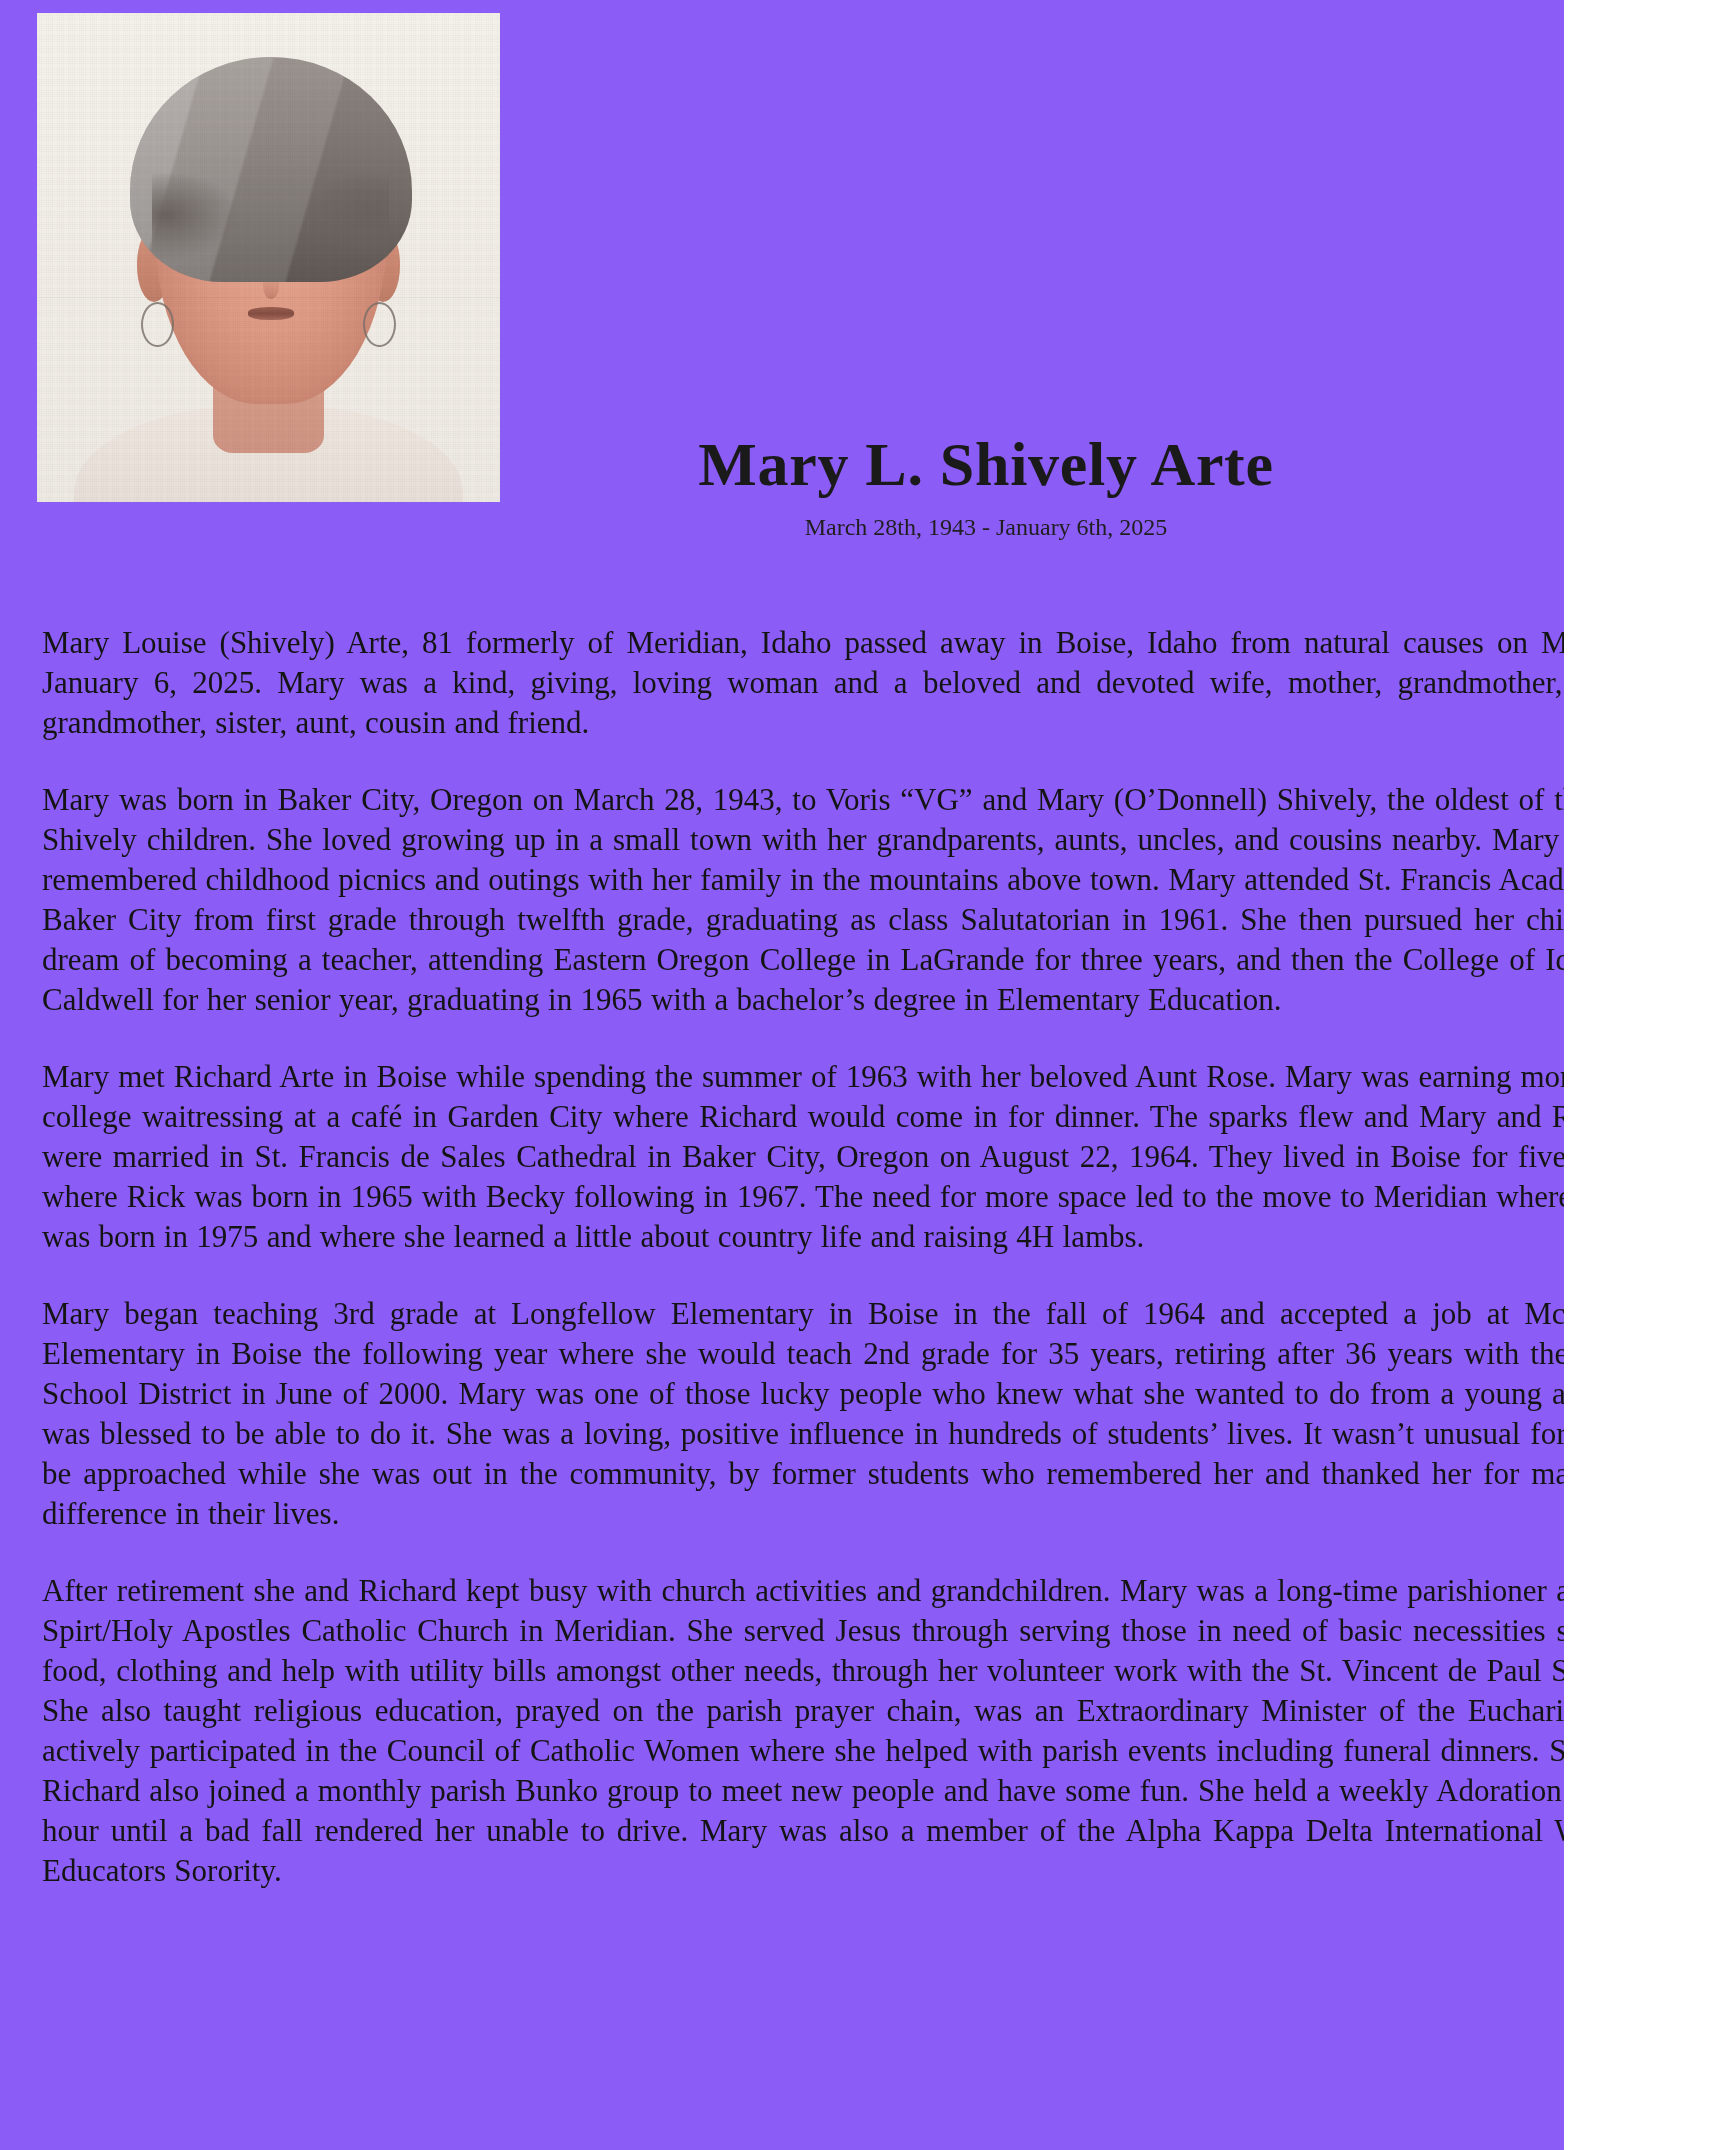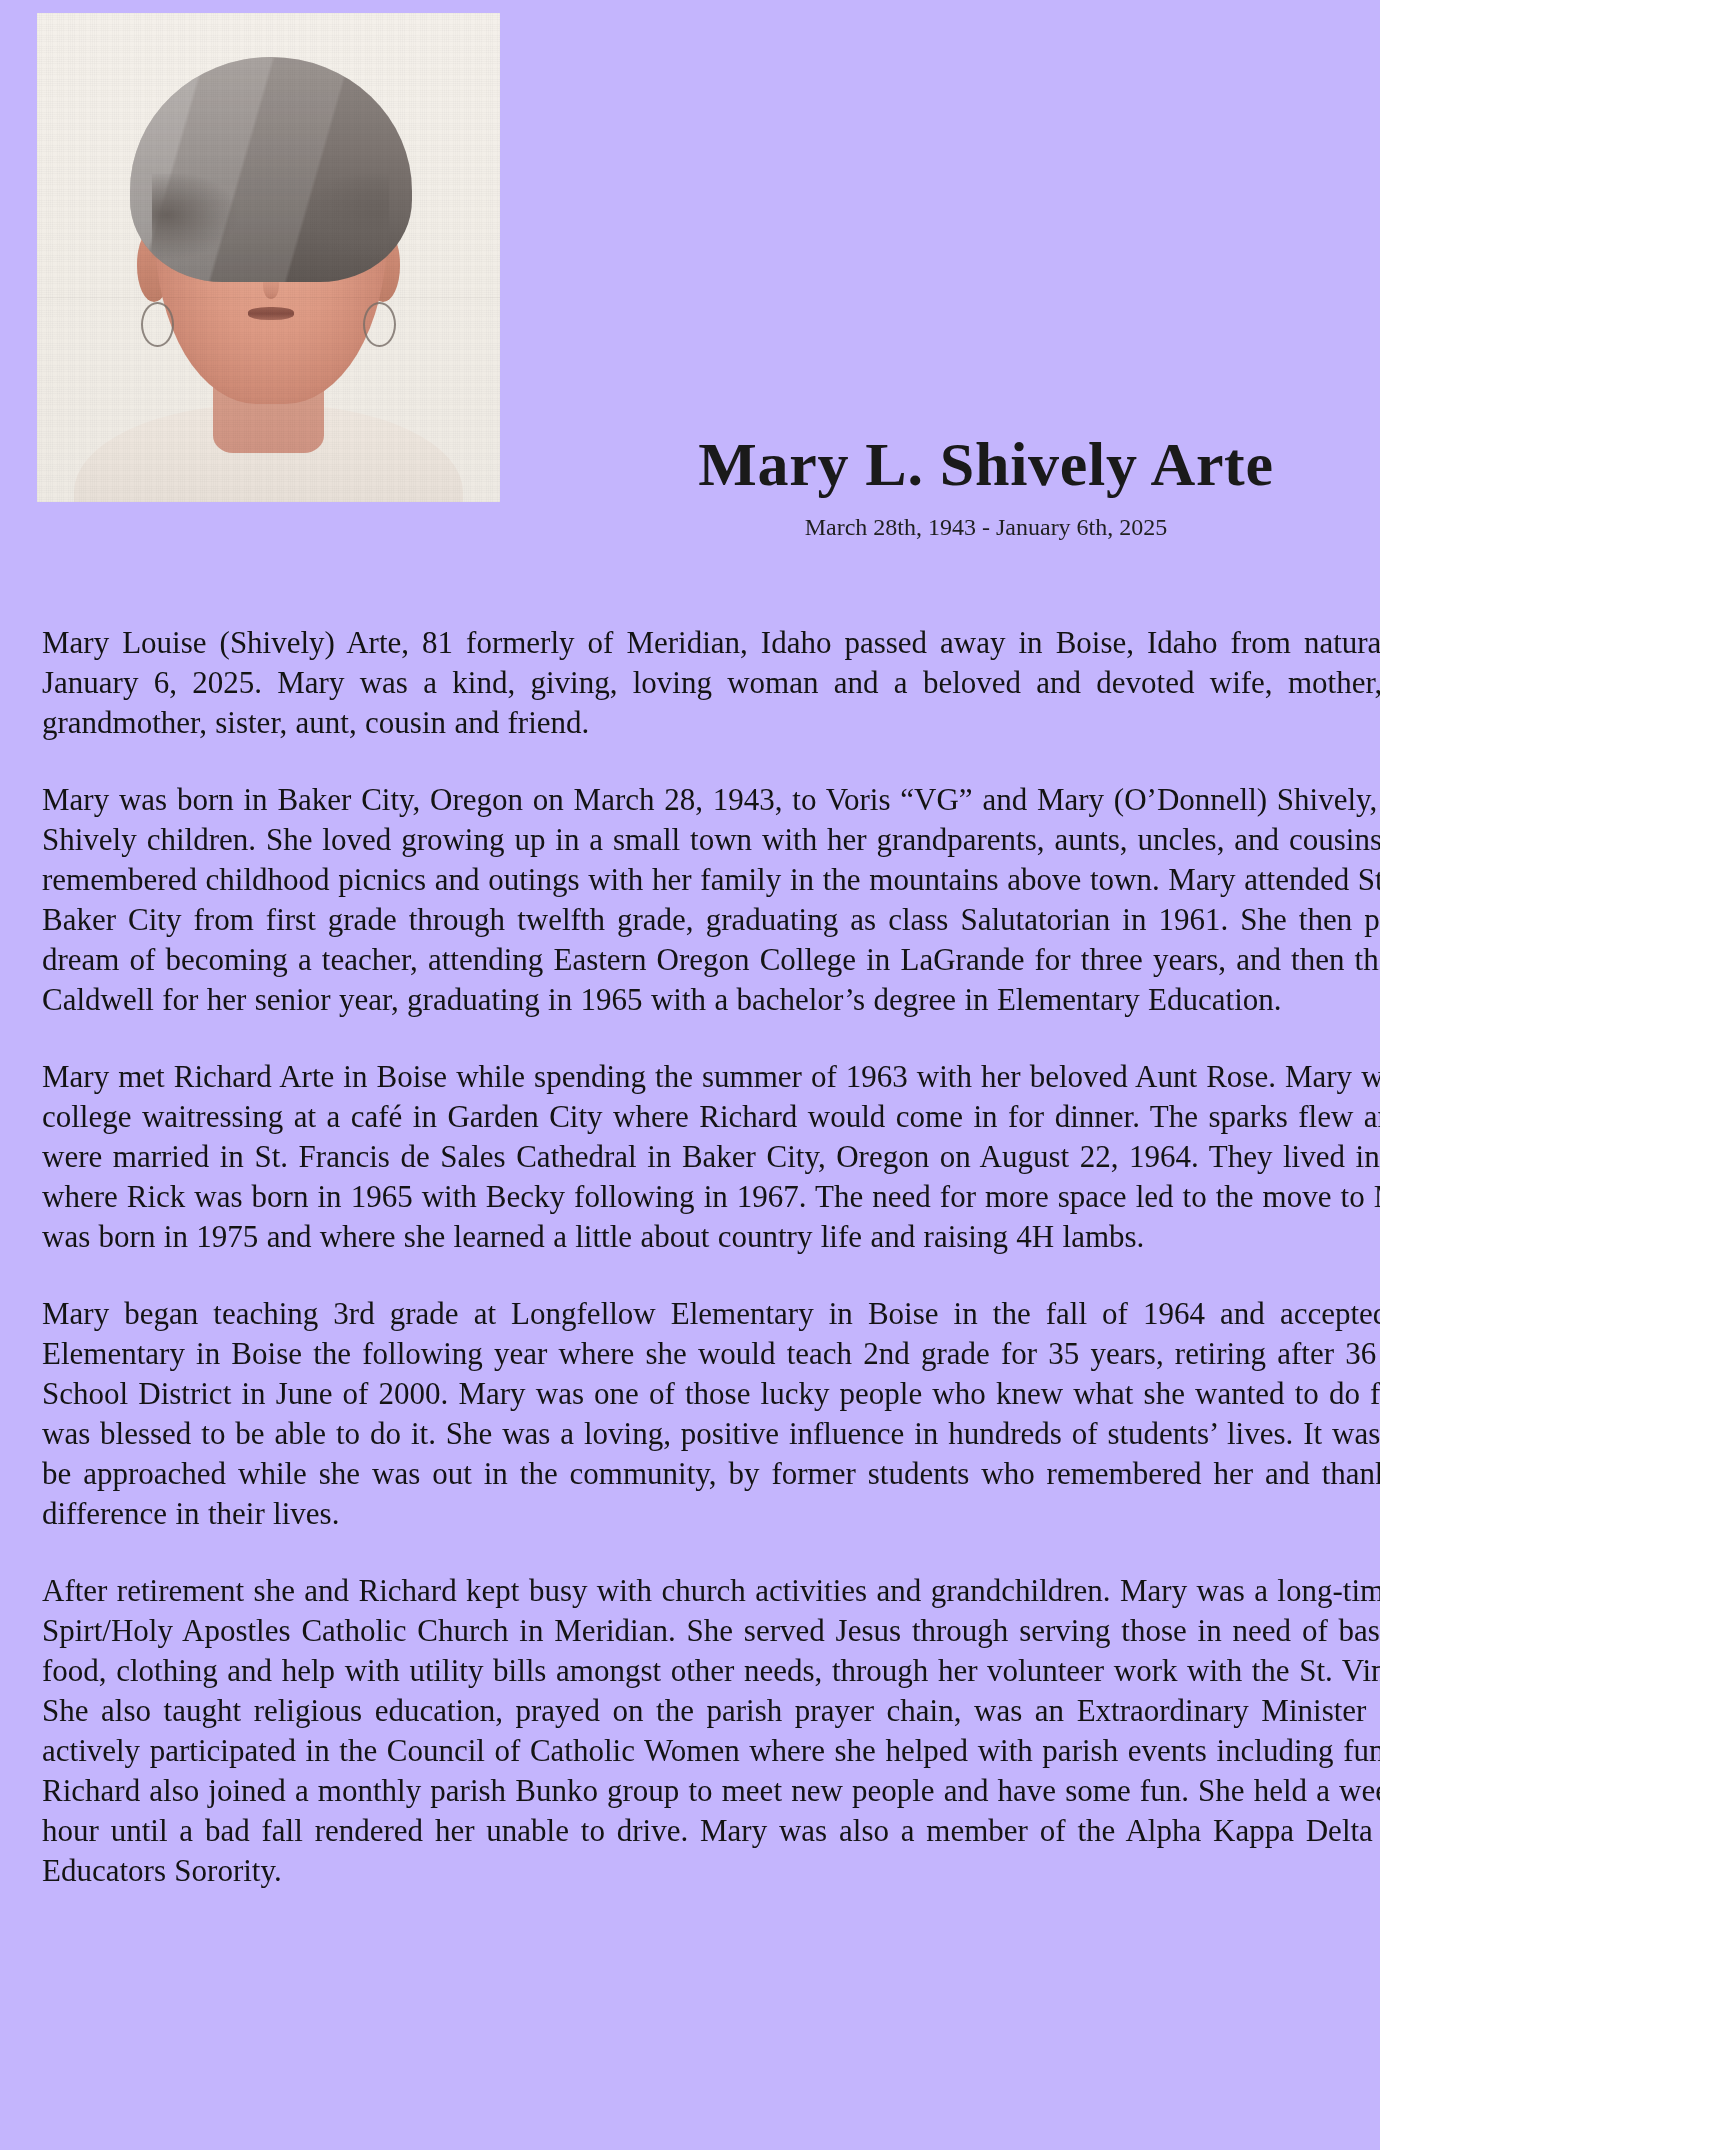--- a/index.html
+++ b/index.html
@@ -2,23 +2,23 @@
 <html style="font-size:11.5px"><head>
 <meta charset="utf-8">
 <style>
   html, body {
     margin: 0;
     padding: 0;
     background: #ffffff;
   }
   .page {
     position: relative;
-    width: 1380px;
+    width: 1564px;
     height: 2151px;
-    background: #c4b5fd;
+    background: #8b5cf6;
     font-family: "Liberation Serif", "DejaVu Serif", serif;
     color: #111111;
     overflow: hidden;
   }
 
   
   .photo {
     position: absolute;
     left: 37px;
     top: 13px;

